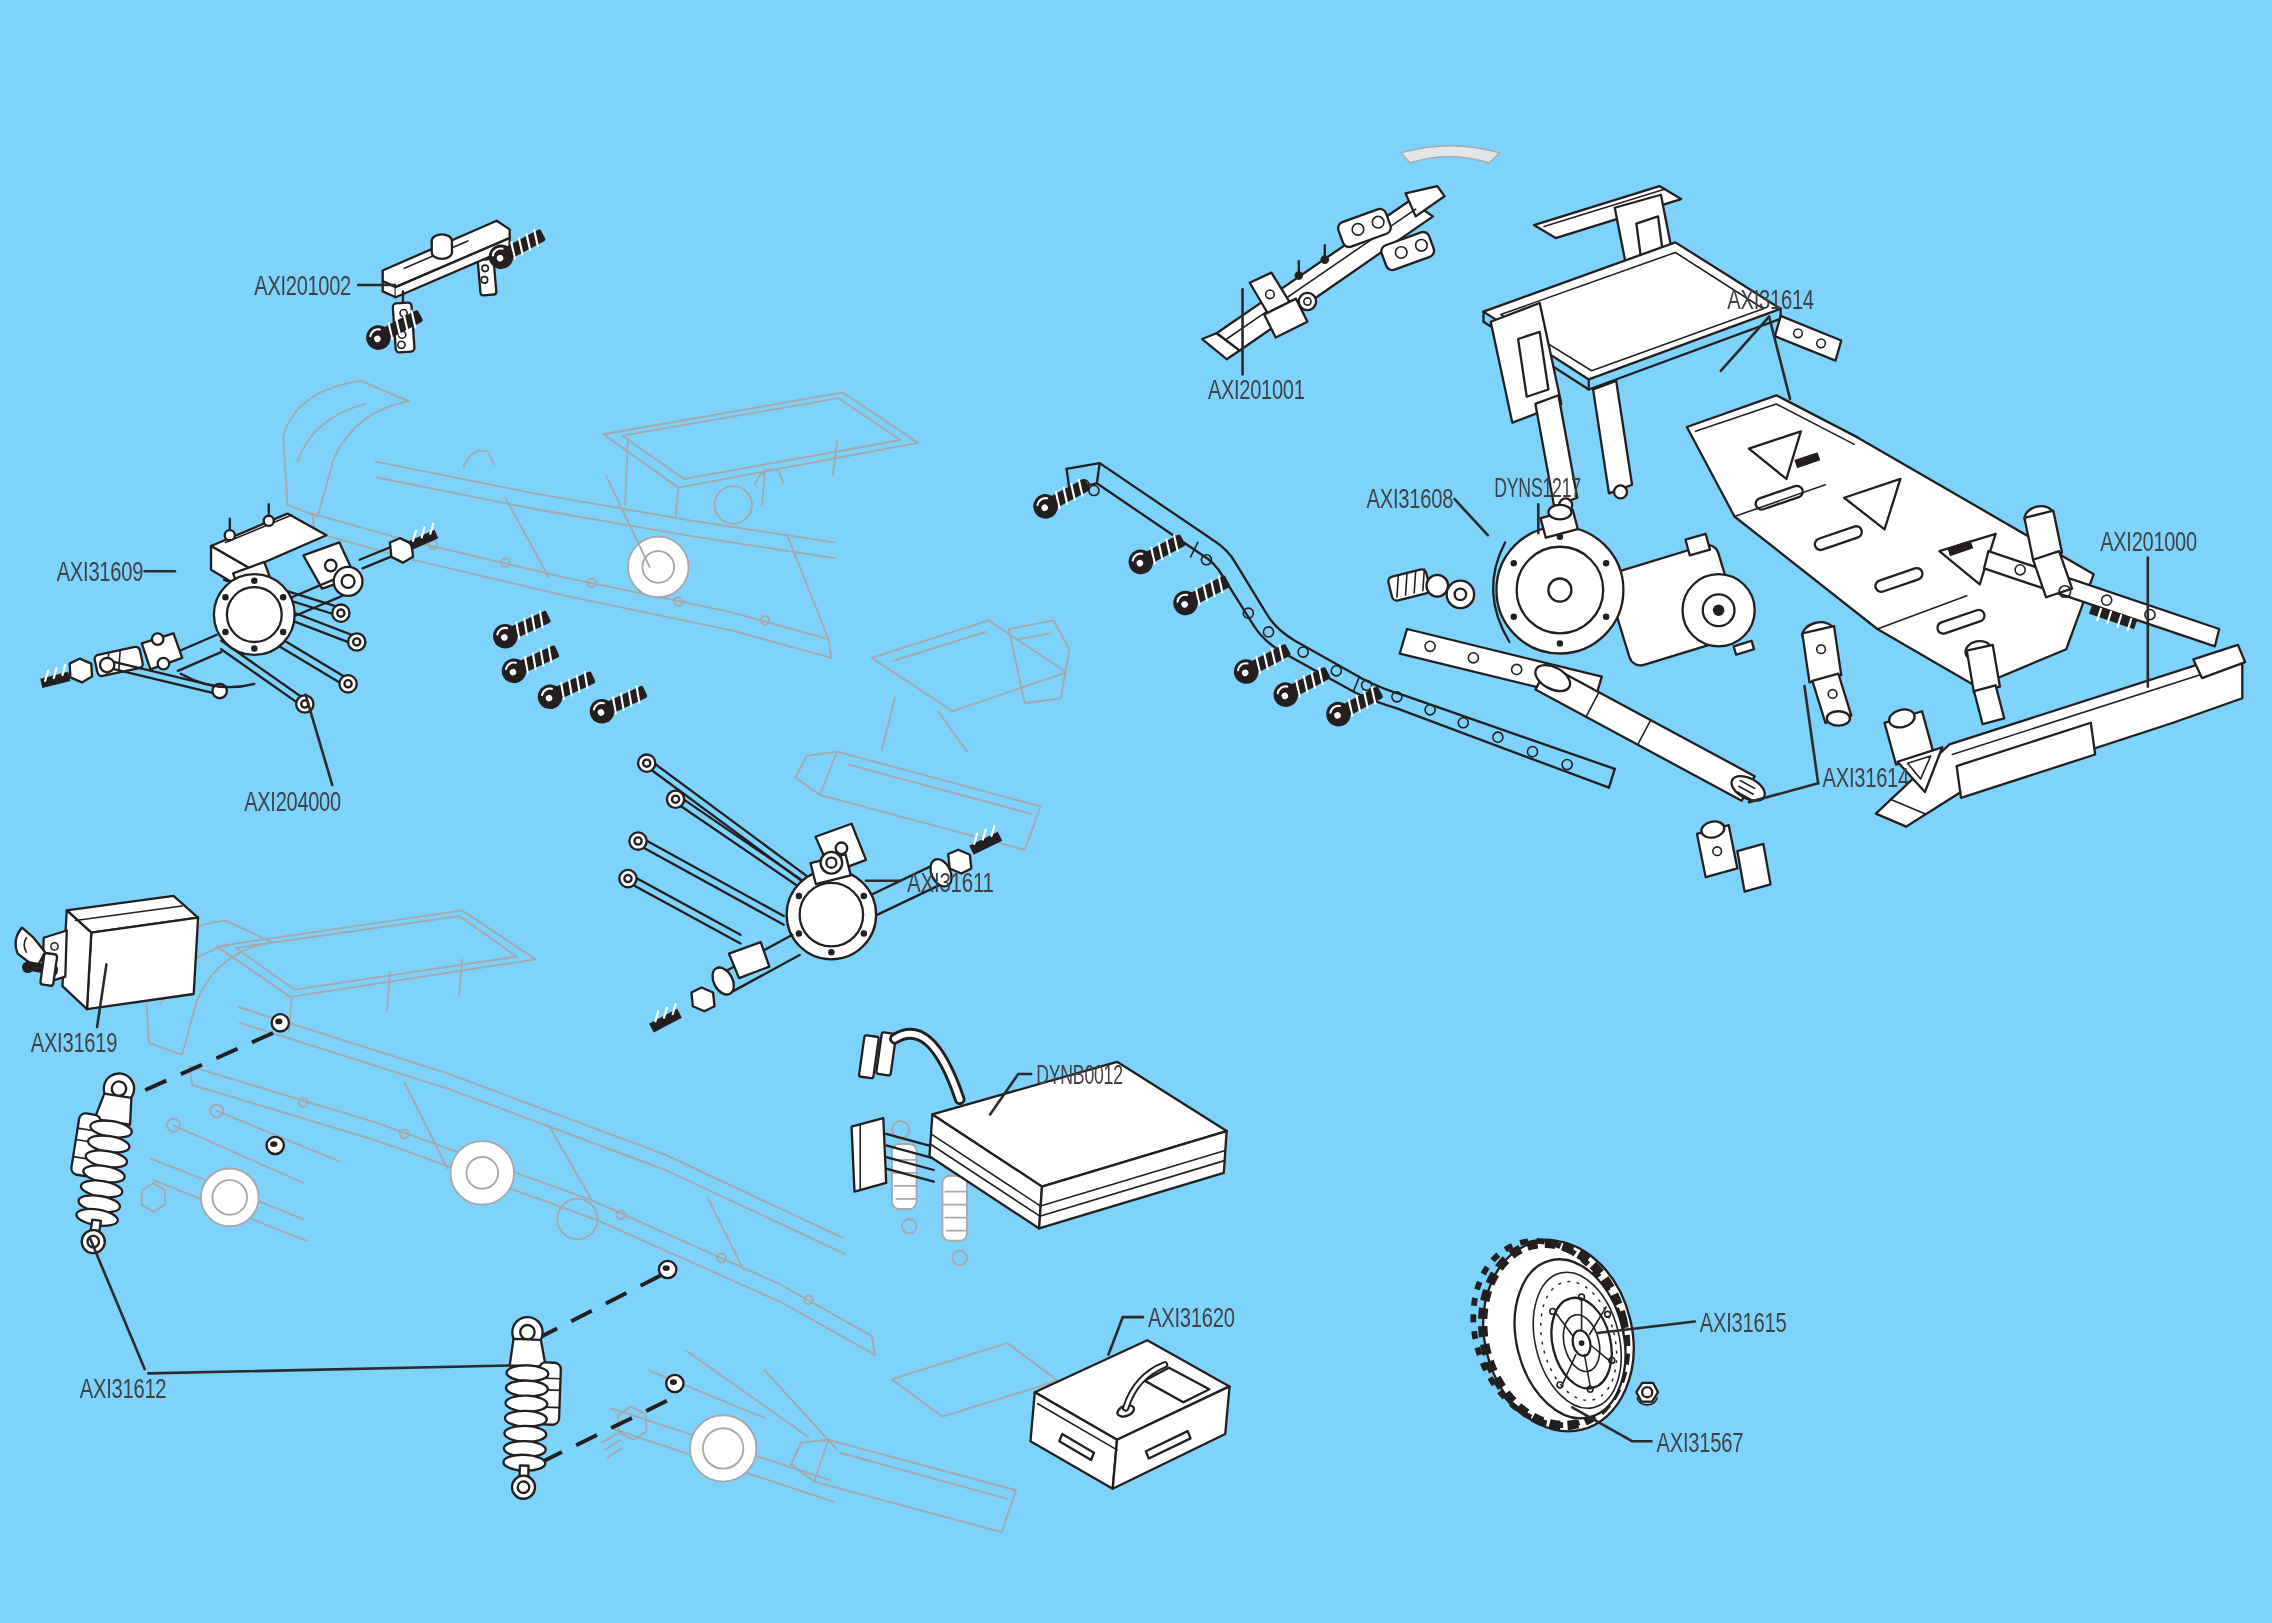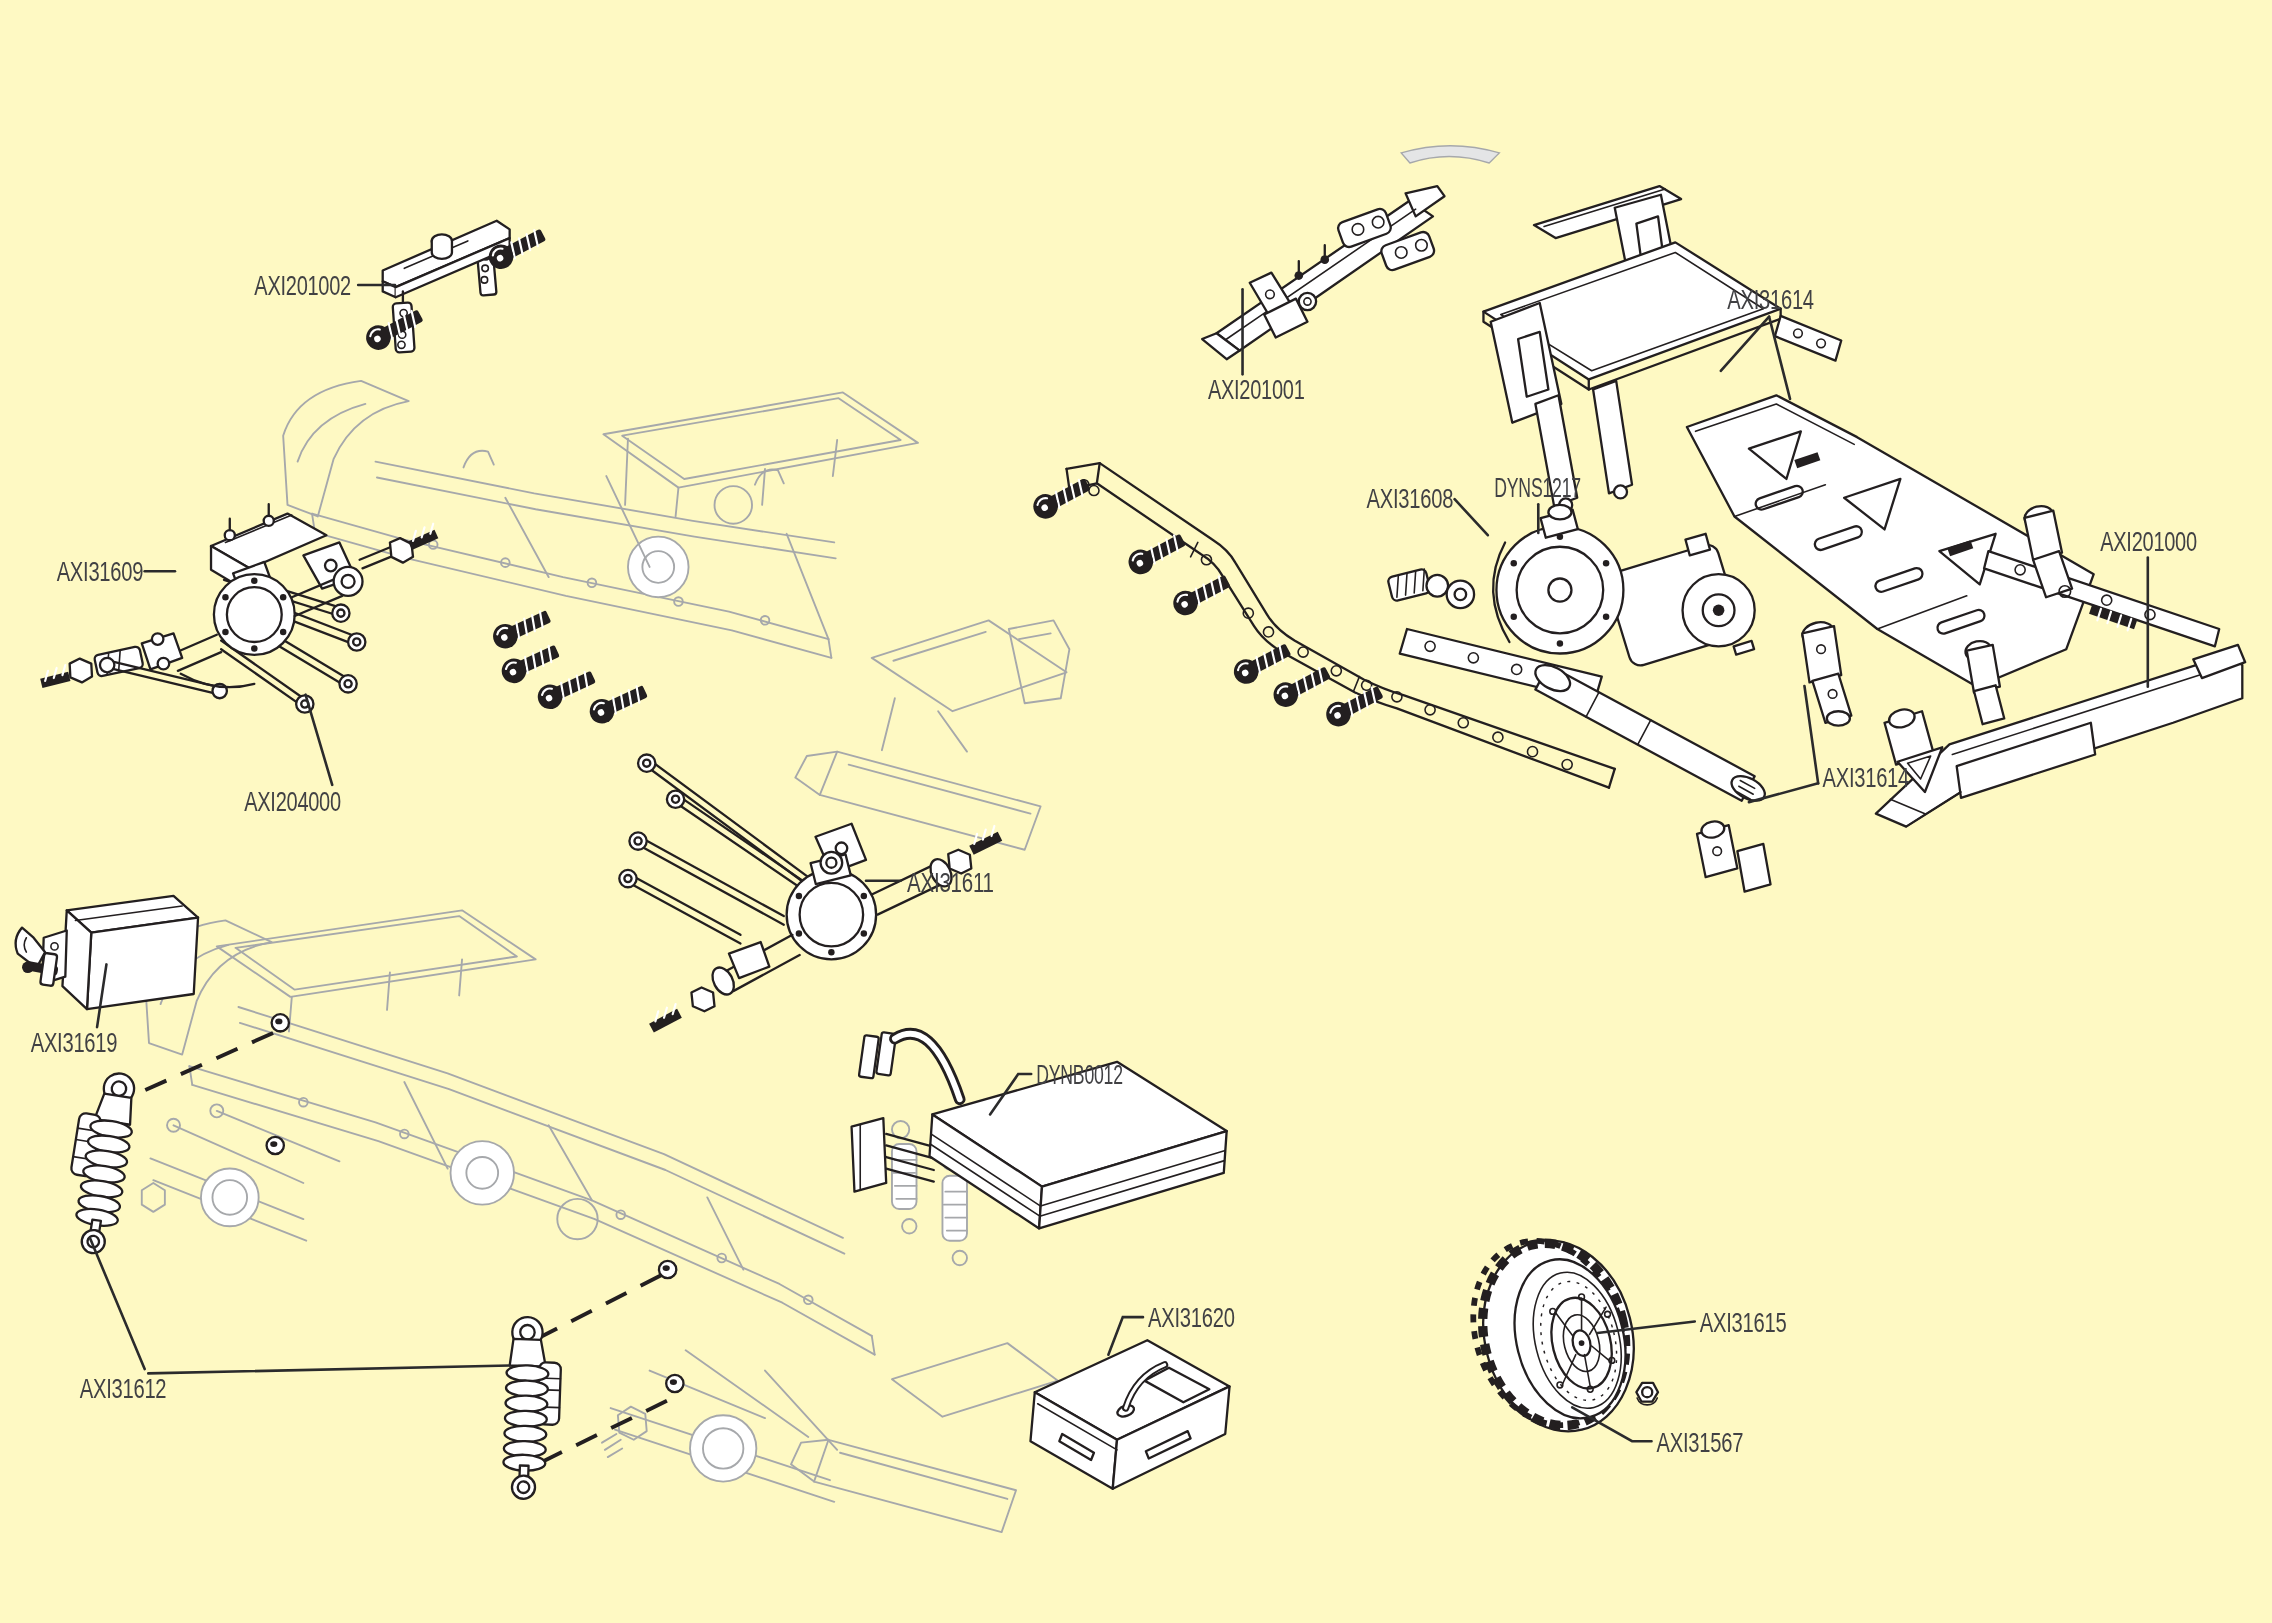--- a/index.html
+++ b/index.html
@@ -1,16 +1,16 @@
 <!DOCTYPE html>
 <html style="font-size:11.5px"><head>
 <meta charset="utf-8">
 <style>
   html,body{margin:0;padding:0;background:#ffffff;}
-  .page{position:relative;width:2273px;height:1623px;background:#fef9c3;overflow:hidden;}
+  .page{position:relative;width:2273px;height:1623px;background:#7dd3fc;overflow:hidden;}
   svg{display:block;}
   .ink{stroke:#231f20;fill:none;stroke-width:3.2;stroke-linejoin:round;stroke-linecap:round;}
   .ink2{stroke:#231f20;fill:none;stroke-width:2.2;stroke-linejoin:round;stroke-linecap:round;}
   .fw{fill:#ffffff;}
   .solid{fill:#231f20;stroke:none;}
   .ghost{stroke:#a6a8ab;fill:none;stroke-width:2.6;stroke-linejoin:round;stroke-linecap:round;}
   .ghostf{fill:#ffffff;}
   .ghostfill{fill:#e4e5e6;stroke:#a6a8ab;stroke-width:2;}
   .leader{stroke:#2b2b2c;stroke-width:3.6;fill:none;stroke-linecap:round;}
   .dash{stroke:#231f20;stroke-width:5.4;stroke-dasharray:32 22;fill:none;stroke-linecap:butt;}

